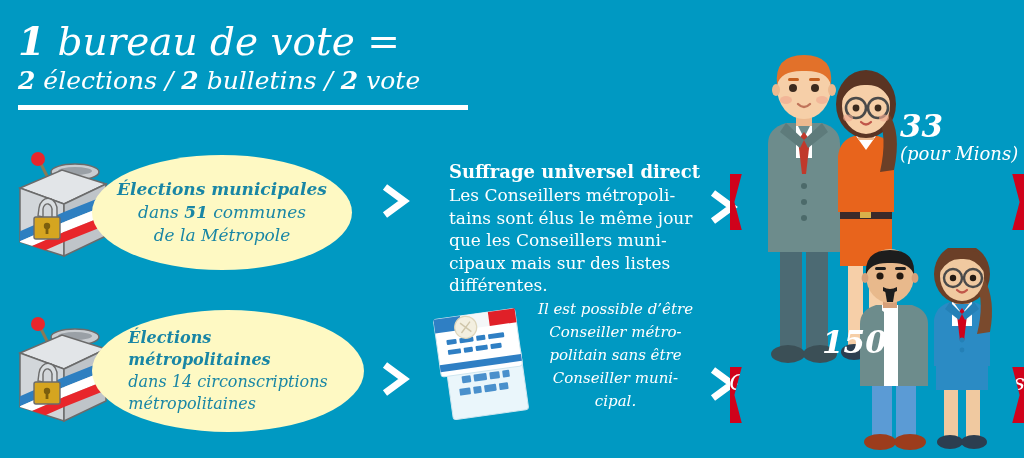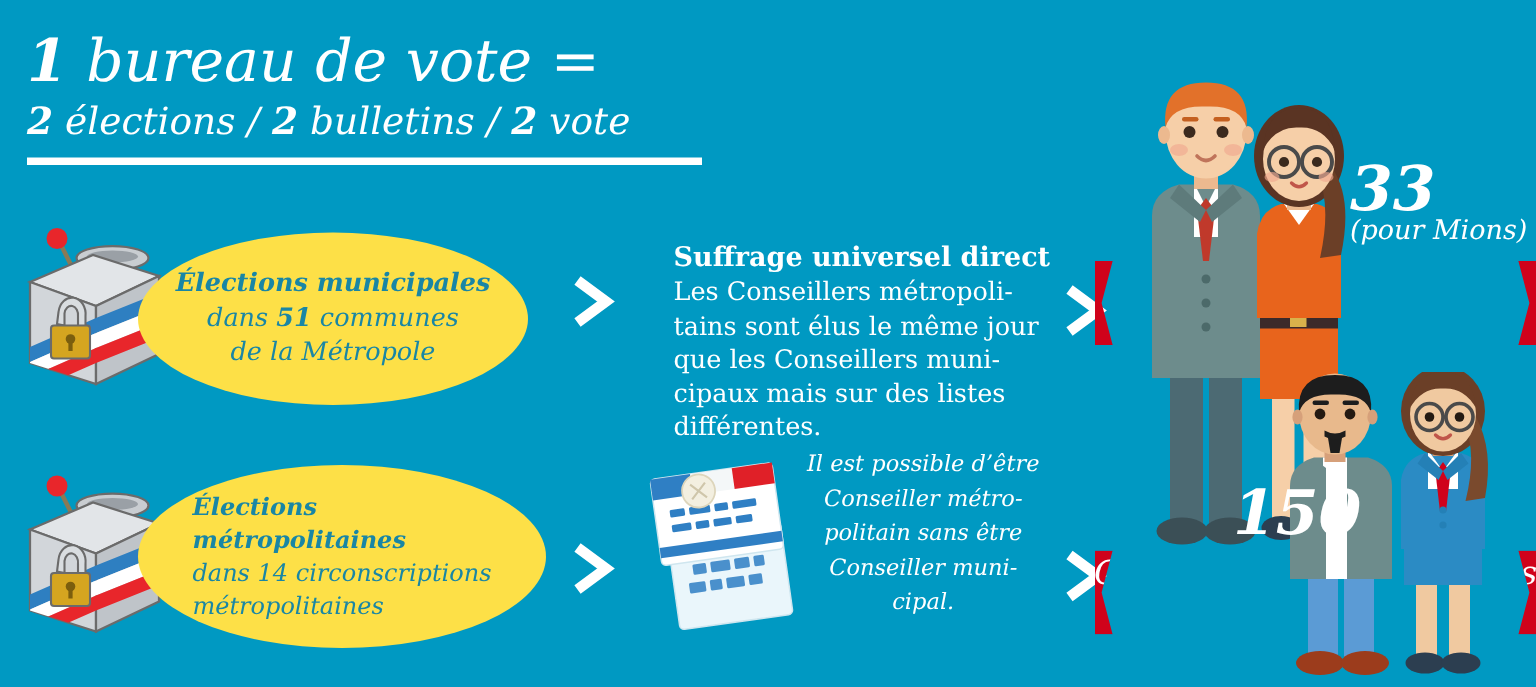--- a/index.html
+++ b/index.html
@@ -29,21 +29,21 @@
     font-family: "DejaVu Serif", "Liberation Serif", serif;
   }
   .title-line2 .num { font-weight: bold; }
   .title-rule {
     margin-top: 8px; width: 450px; height: 5px; background: #ffffff;
   }
 
   
   .ellipse {
     position: absolute;
-    background: #fde047;
+    background: #fef9c3;
     border-radius: 50%;
     display: flex; align-items: center; justify-content: center;
     text-align: center;
   }
   .ellipse-text {
     color: #1986a5; font-style: italic;
     font-family: "DejaVu Serif", "Liberation Serif", serif;
     font-size: 17px; line-height: 23px;
     padding: 0 12px;
   }
@@ -78,21 +78,21 @@
     left: 528px; top: 298px; width: 175px;
     font-style: italic; font-size: 15px; line-height: 23px;
     text-align: center;
   }
 
   
   #ballotpapers { position: absolute; left: 430px; top: 305px; }
 
   
   .count-block { position: absolute; color: #ffffff; font-family: "DejaVu Serif", "Liberation Serif", serif; }
-  .count-num { font-weight: bold; font-style: italic; font-size: 41px; line-height: 34px; }
+  .count-num { font-weight: bold; font-style: italic; font-size: 31px; line-height: 34px; }
   .count-sub { font-style: italic; font-size: 18px; line-height: 22px; white-space: nowrap; }
   #count-1 { left: 900px; top: 109px; }
   #count-2 { left: 822px; top: 325px; }
 
   
   .banner {
     position: absolute;
     background: #d0021b;
     color: #ffffff;
     display: flex; flex-direction: column;

